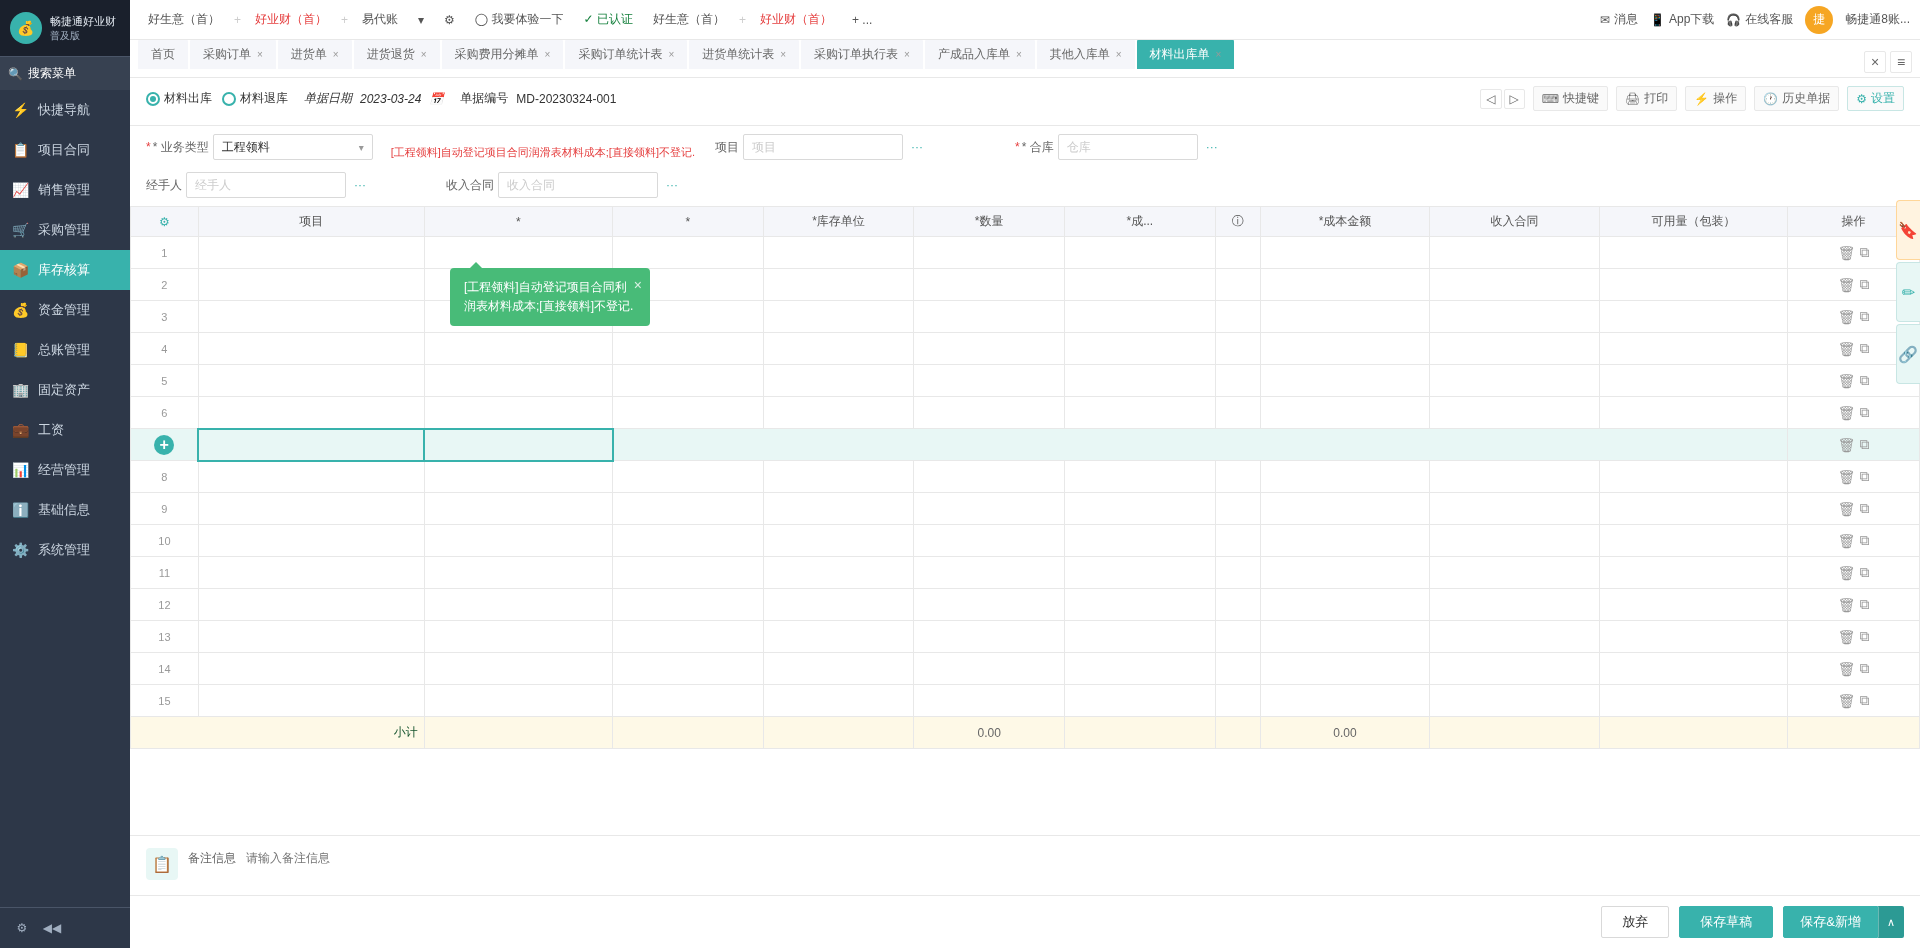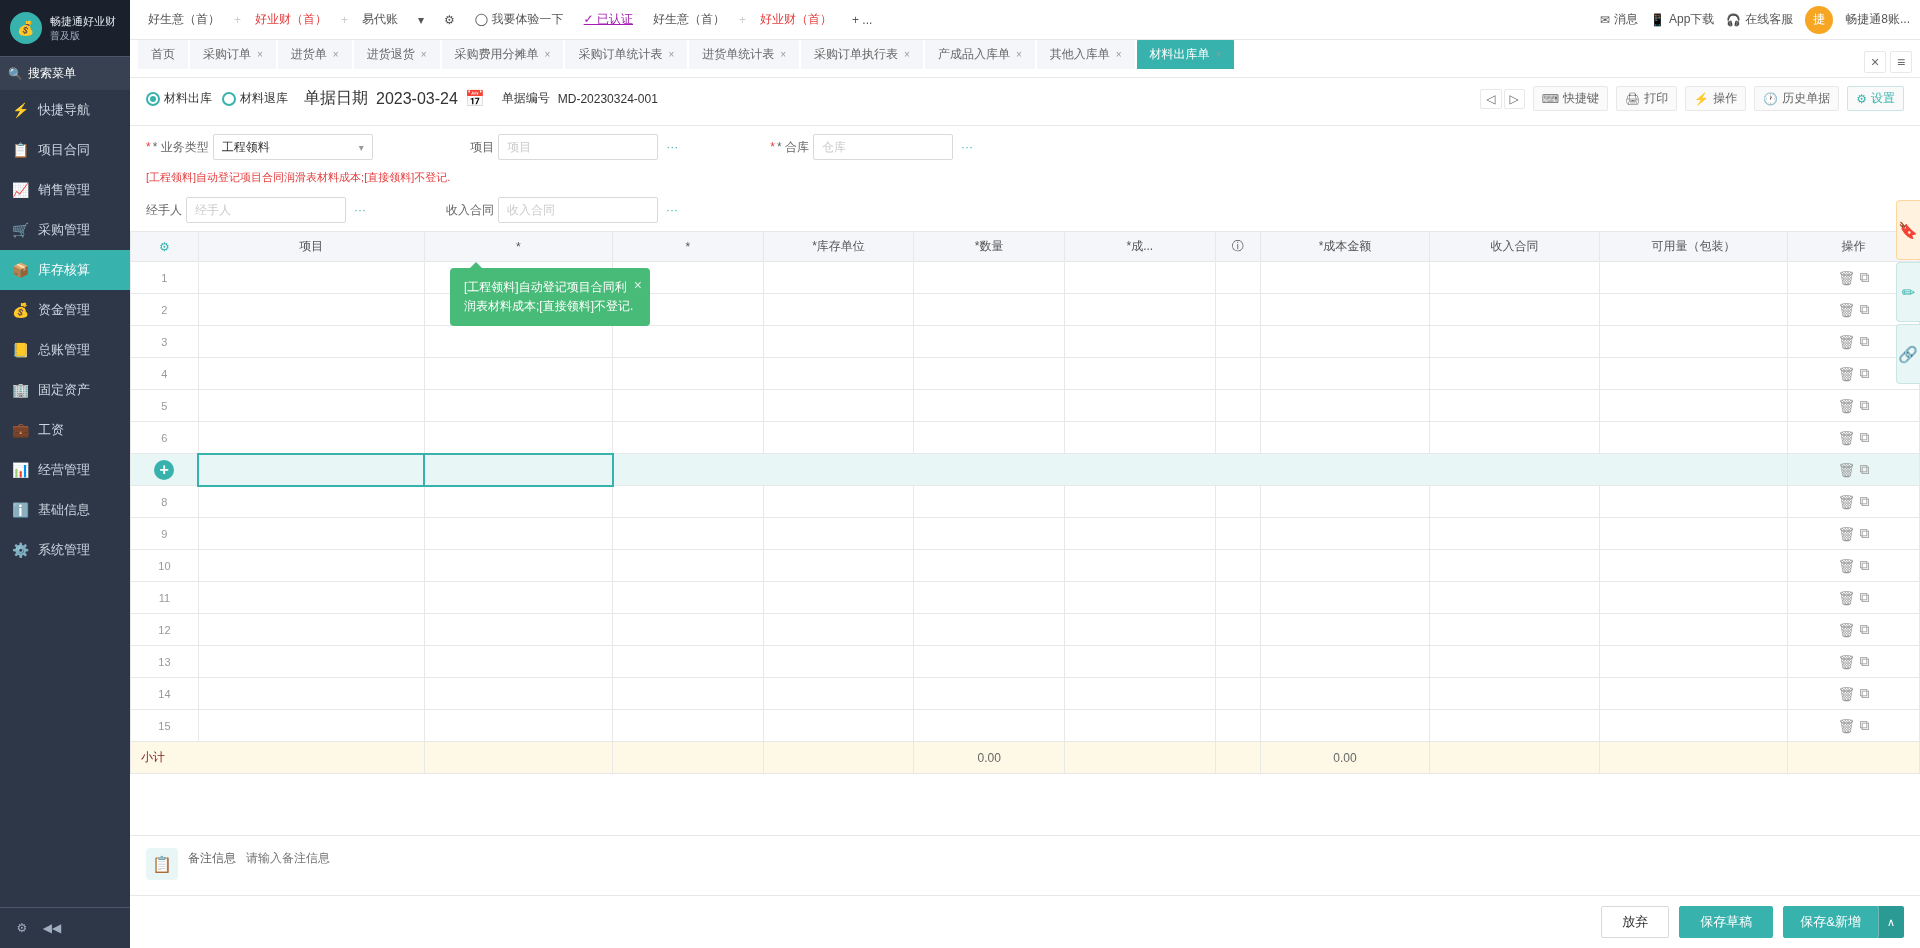--- a/index.html
+++ b/index.html
@@ -18,21 +18,21 @@
     .sidebar-bottom { margin-top: auto; display: flex; align-items: center; padding: 10px 12px; gap: 10px; border-top: 1px solid #4a5568; }
     .sidebar-bottom-icon { width: 20px; height: 20px; display: flex; align-items: center; justify-content: center; color: #a0aec0; cursor: pointer; }
 
     
     .main { flex: 1; display: flex; flex-direction: column; height: 948px; overflow: hidden; background: #f5f6fa; }
 
     
     .topbar { height: 40px; background: #fff; display: flex; align-items: center; padding: 0 10px; border-bottom: 1px solid #e8e8e8; gap: 4px; flex-shrink: 0; }
     .topbar-item { display: flex; align-items: center; gap: 4px; padding: 4px 8px; font-size: 12px; color: #555; cursor: pointer; white-space: nowrap; }
     .topbar-item.highlight { color: #e53e3e; }
-    .topbar-item.certified { color: #a21caf; text-decoration: underline; }
+    .topbar-item.certified { color: #15803d; }
     .topbar-divider { color: #ccc; padding: 0 2px; }
     .topbar-right { margin-left: auto; display: flex; align-items: center; gap: 12px; }
     .topbar-right-item { display: flex; align-items: center; gap: 4px; font-size: 12px; color: #555; cursor: pointer; }
     .user-avatar { width: 28px; height: 28px; border-radius: 50%; background: #f6a623; display: flex; align-items: center; justify-content: center; font-size: 12px; color: #fff; }
 
     
     .tabbar { height: 38px; background: #fff; display: flex; align-items: flex-end; padding: 0 8px; border-bottom: 1px solid #e8e8e8; overflow-x: auto; flex-shrink: 0; gap: 2px; }
     .tabbar::-webkit-scrollbar { height: 2px; }
     .tab-item { display: flex; align-items: center; gap: 4px; padding: 6px 12px; font-size: 12px; color: #666; cursor: pointer; border-top: 1px solid transparent; border-left: 1px solid transparent; border-right: 1px solid transparent; border-radius: 3px 3px 0 0; white-space: nowrap; background: #f5f6fa; margin-bottom: 8px; }
     .tab-item.active-green { background: #38b2ac; color: #fff; border-color: #38b2ac; }
@@ -43,28 +43,28 @@
     
     .content { flex: 1; display: flex; flex-direction: column; overflow: hidden; padding: 0; background: #fff; }
 
     
     .form-header { padding: 8px 16px; background: #fff; border-bottom: 1px solid #e8e8e8; flex-shrink: 0; }
     .form-header-top { display: flex; align-items: center; gap: 16px; margin-bottom: 6px; }
     .radio-group { display: flex; align-items: center; gap: 10px; }
     .radio-item { display: flex; align-items: center; gap: 4px; cursor: pointer; }
     .radio-dot { width: 14px; height: 14px; border-radius: 50%; border: 2px solid #38b2ac; display: flex; align-items: center; justify-content: center; }
     .radio-dot.active::after { content: ''; width: 6px; height: 6px; border-radius: 50%; background: #38b2ac; display: block; }
-    .date-field { display: flex; align-items: center; gap: 4px; font-size: 16px; color: #333; }
+    .date-field { display: flex; align-items: center; gap: 4px; font-size: 12px; color: #333; font-style: italic; }
     .single-no { display: flex; align-items: center; gap: 4px; font-size: 12px; color: #333; }
     .toolbar-right { margin-left: auto; display: flex; align-items: center; gap: 8px; }
     .toolbar-btn { display: flex; align-items: center; gap: 4px; padding: 3px 8px; font-size: 12px; color: #666; cursor: pointer; border: 1px solid #e8e8e8; border-radius: 2px; background: #fafafa; }
 
     
     .form-fields { display: flex; align-items: flex-start; gap: 0; padding: 8px 16px; background: #fff; flex-shrink: 0; }
-    .form-field-group { display: flex; align-items: flex-start; flex-direction: column; gap: 2px; min-width: 280px; margin-right: 20px; }
+    .form-field-group { display: flex; align-items: flex-end; flex-direction: row; gap: 18px; min-width: 280px; margin-right: 20px; }
     .form-field-row { display: flex; align-items: center; gap: 4px; }
     .field-label { font-size: 12px; color: #666; white-space: nowrap; }
     .field-label.required::before { content: '*'; color: #e53e3e; margin-right: 2px; }
     .field-input { border: 1px solid #d9d9d9; border-radius: 2px; padding: 3px 8px; font-size: 12px; min-width: 140px; height: 26px; display: flex; align-items: center; position: relative; cursor: pointer; }
     .field-select { border: 1px solid #d9d9d9; border-radius: 2px; padding: 3px 8px; font-size: 12px; min-width: 160px; height: 26px; display: flex; align-items: center; justify-content: space-between; cursor: pointer; }
     .select-arrow { color: #999; font-size: 10px; }
     .field-ellipsis { color: #38b2ac; cursor: pointer; font-size: 12px; padding: 0 4px; }
     .hint-text { font-size: 11px; color: #e53e3e; margin-top: 8px; }
 
     
@@ -686,21 +686,21 @@
             <td></td>
             <td>
                 <div class="ops-icons">
                   <span class="ops-icon">🗑</span>
                   <span class="ops-icon">⧉</span>
                 </div>
               </td>
           </tr>
 
           <tr class="subtotal-row">
-            <td colspan="2" style="text-align:left; padding-left:10px; font-weight:500; color:#7f1d1d;">小计</td>
+            <td colspan="2" style="text-align:right; padding-left:10px; font-weight:500; color:#14532d;">小计</td>
             <td></td>
             <td></td>
             <td></td>
             <td style="text-align:center;">0.00</td>
             <td></td>
             <td></td>
             <td style="text-align:center;">0.00</td>
             <td></td>
             <td></td>
             <td></td>

